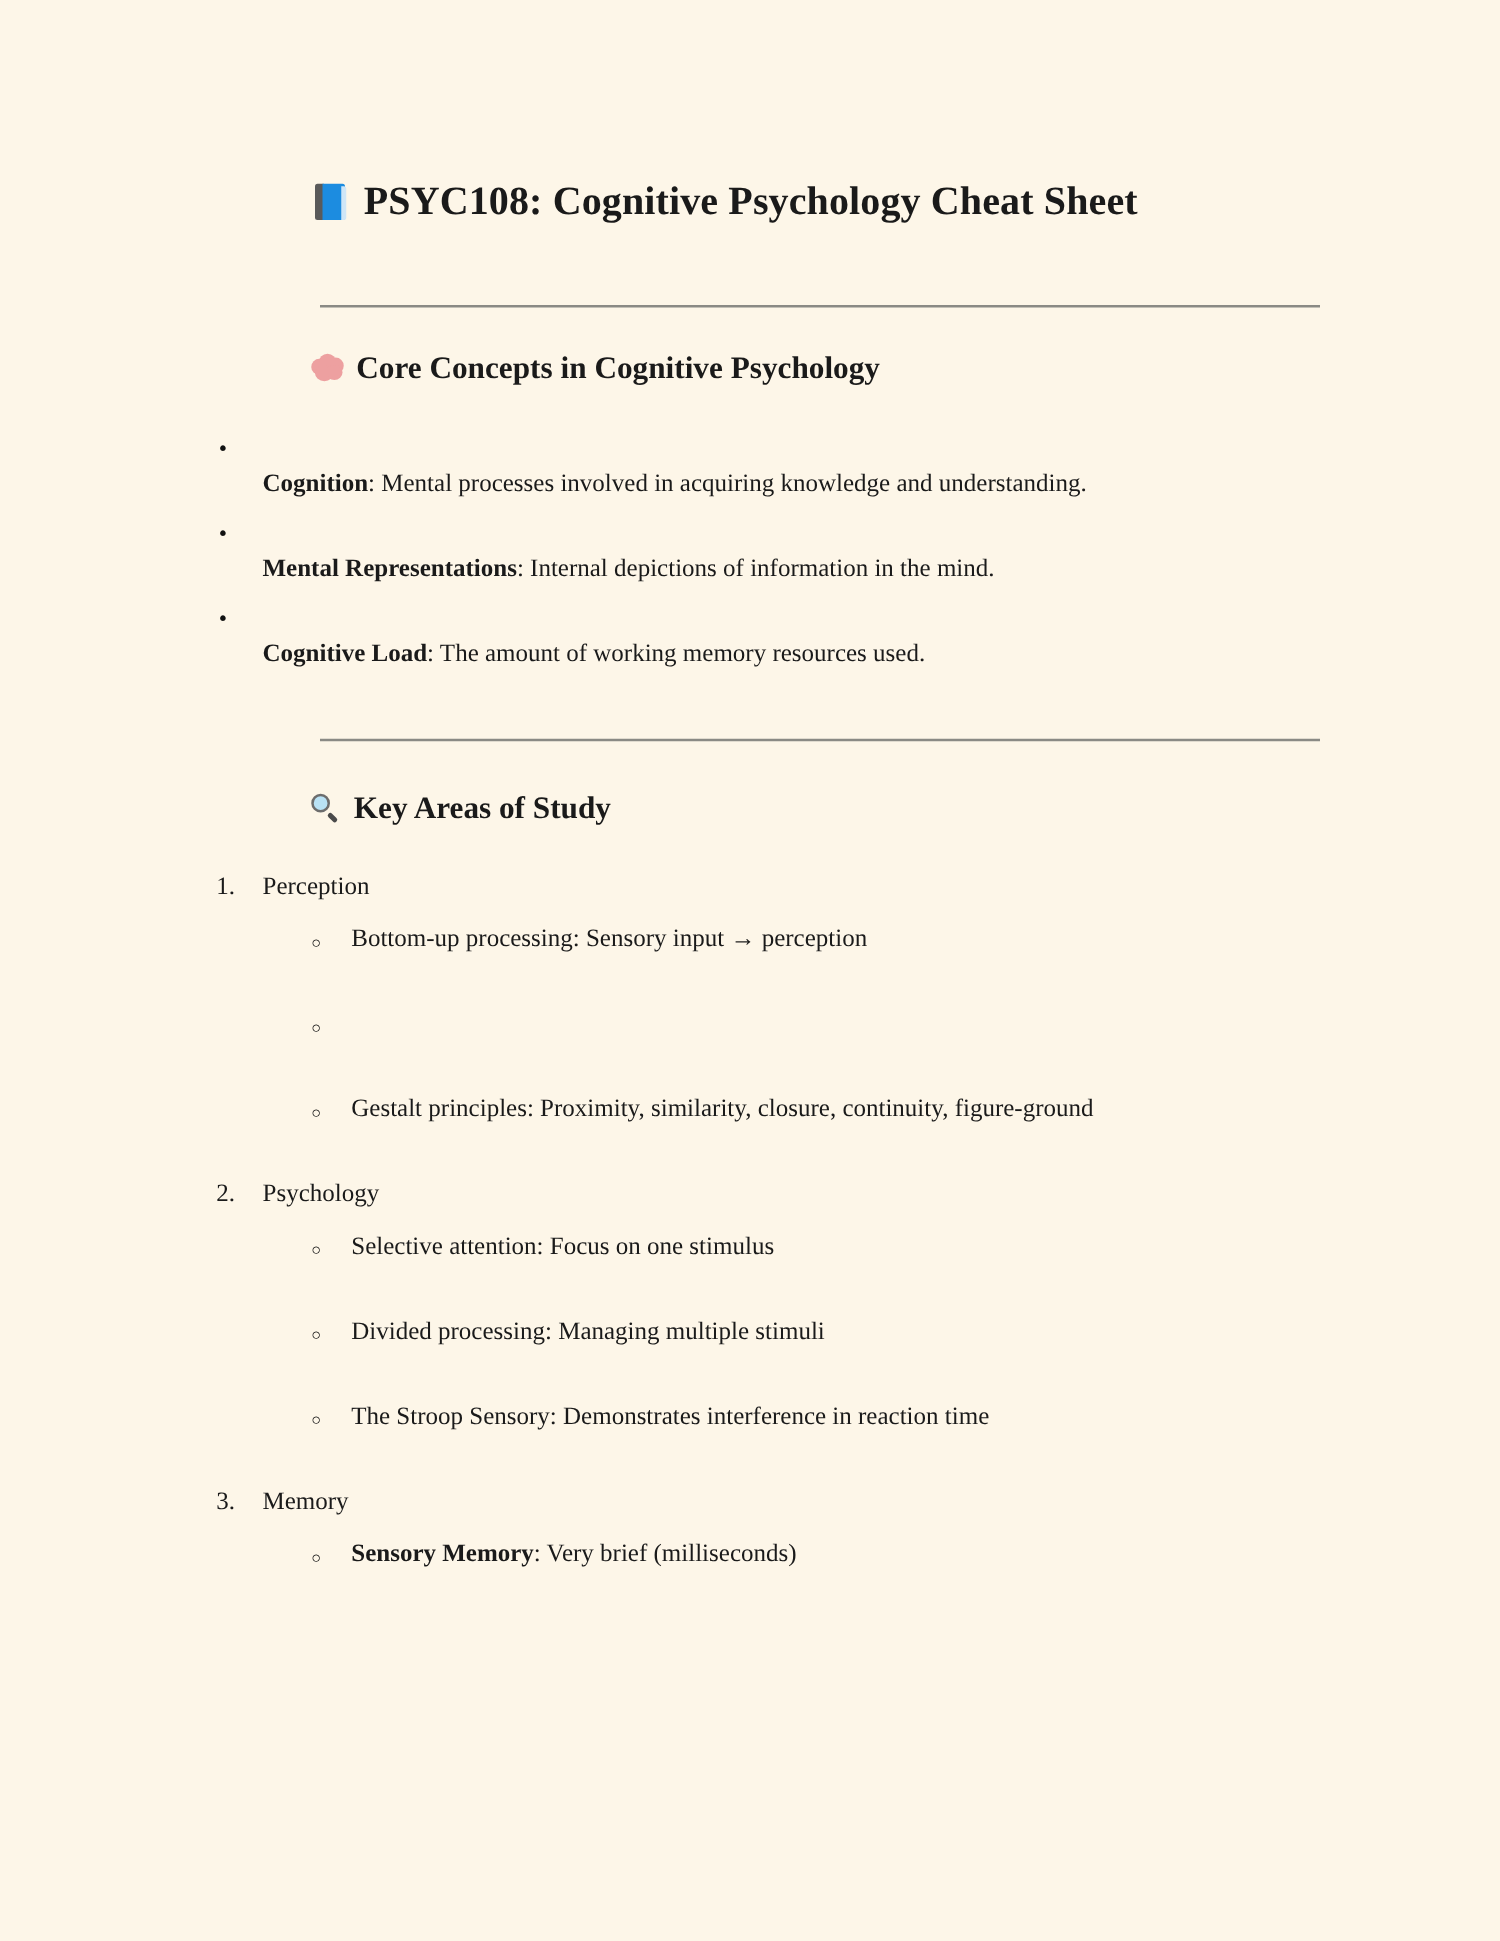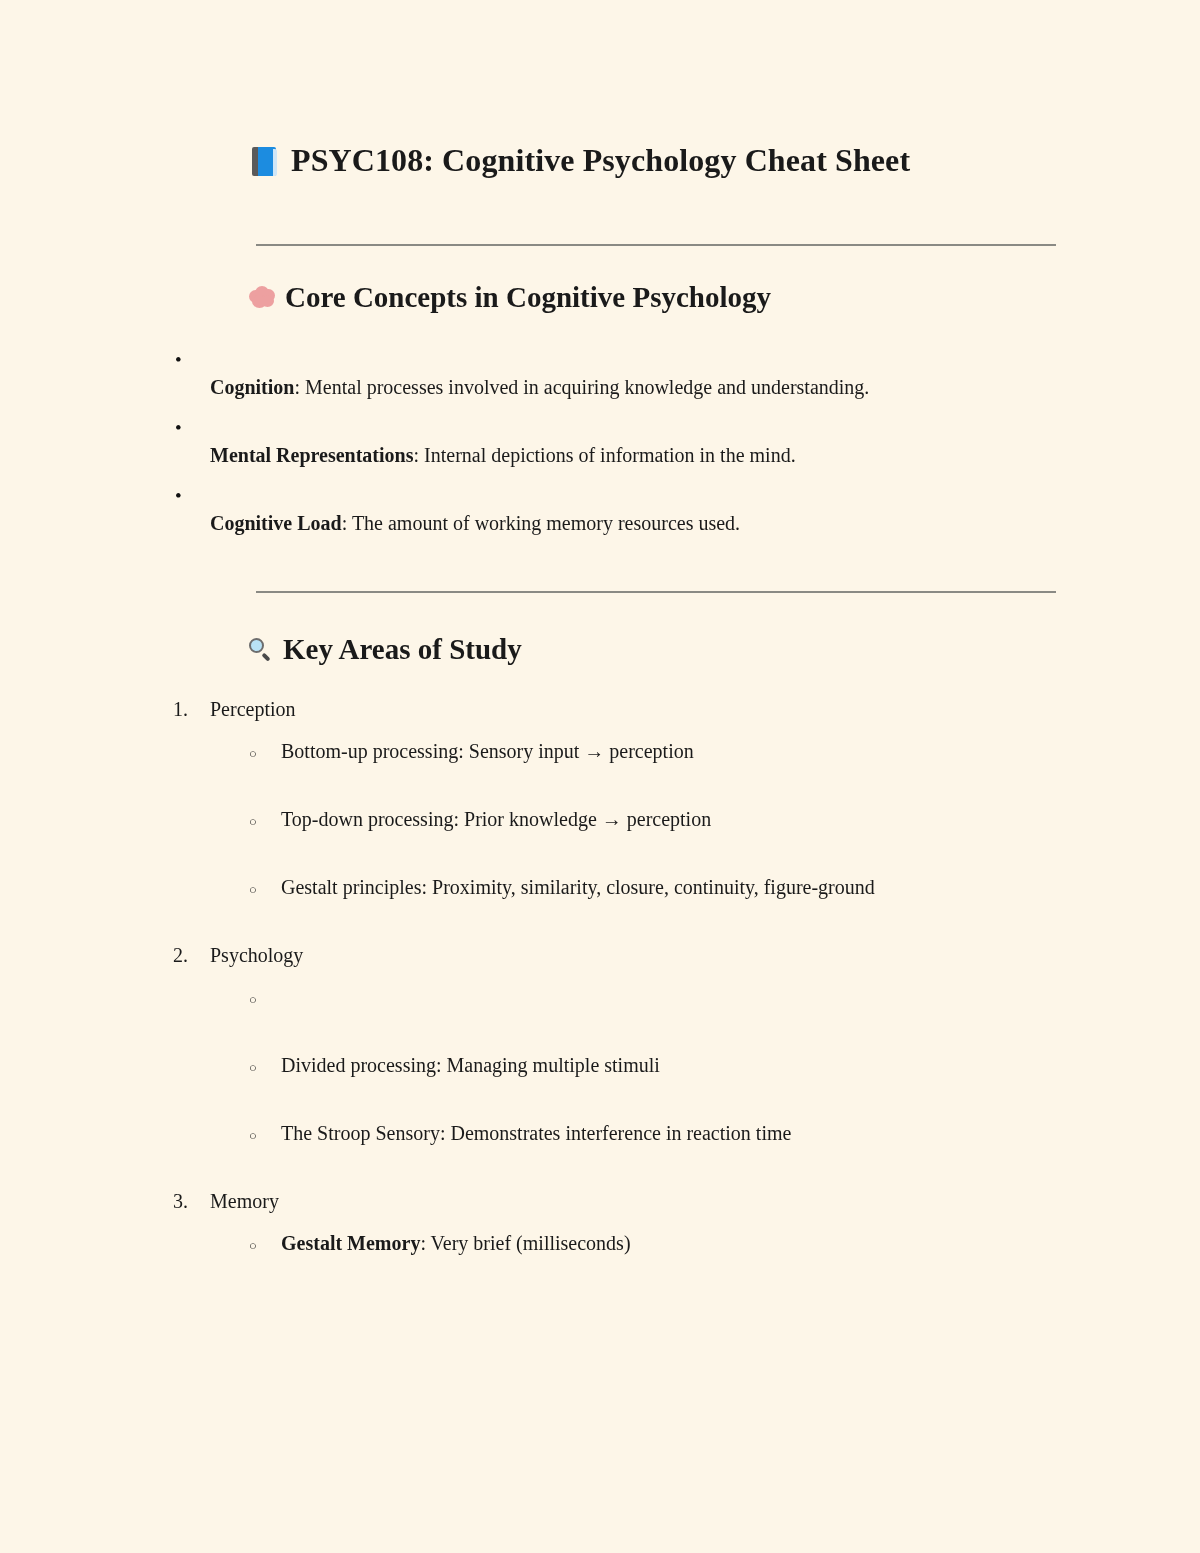--- a/index.html
+++ b/index.html
@@ -46,21 +46,21 @@
     background: #8a8a84;
     border: 0;
   }
   .divider-1 { top: 236px; }
   .divider-2 { top: 583px; }
 
   
   .section-heading {
     position: absolute;
     left: 248px;
-    font-size: 29px;
+    font-size: 25px;
     font-weight: bold;
     white-space: nowrap;
     display: flex;
     align-items: center;
     gap: 9px;
   }
   .heading-core  { top: 281px; }
   .heading-key   { top: 633px; }
 
   
@@ -290,39 +290,39 @@
       <span class="num-label">Perception</span>
       <div class="sub-list">
         <div class="sub-row">
           <span class="marker">○</span>
           <span class="content">
             <span class="term"></span><span class="def"></span><span class="def">Bottom-up processing: Sensory input → perception</span>
           </span>
         </div>
         <div class="sub-row">
           <span class="marker">○</span>
-          <span class="content">
-            <span class="term"></span><span class="def"></span><span class="def">Top-down processing: Prior knowledge → perception</span>
-          </span>
         </div>
         <div class="sub-row">
           <span class="marker">○</span>
           <span class="content">
             <span class="term"></span><span class="def"></span><span class="def">Gestalt principles: Proximity, similarity, closure, continuity, figure-ground</span>
           </span>
         </div>
       </div>
     </div>
 
     <div class="num-item">
       <span class="num">2.</span>
       <span class="num-label">Psychology</span>
       <div class="sub-list">
         <div class="sub-row">
           <span class="marker">○</span>
+          <span class="content">
+            <span class="term"></span><span class="def"></span><span class="def">Selective attention: Focus on one stimulus</span>
+          </span>
         </div>
         <div class="sub-row">
           <span class="marker">○</span>
           <span class="content">
             <span class="term"></span><span class="def"></span><span class="def">Divided processing: Managing multiple stimuli</span>
           </span>
         </div>
         <div class="sub-row">
           <span class="marker">○</span>
           <span class="content">
@@ -332,21 +332,21 @@
       </div>
     </div>
 
     <div class="num-item">
       <span class="num">3.</span>
       <span class="num-label">Memory</span>
       <div class="sub-list">
         <div class="sub-row">
           <span class="marker">○</span>
           <span class="content">
-            <span class="term">Gestalt Memory</span><span class="def">: </span><span class="def">Very brief (milliseconds)</span>
+            <span class="term">Sensory Memory</span><span class="def">: </span><span class="def">Very brief (milliseconds)</span>
           </span>
         </div>
       </div>
     </div>
 
   </div>
 
 </div>
 
 </body></html>

